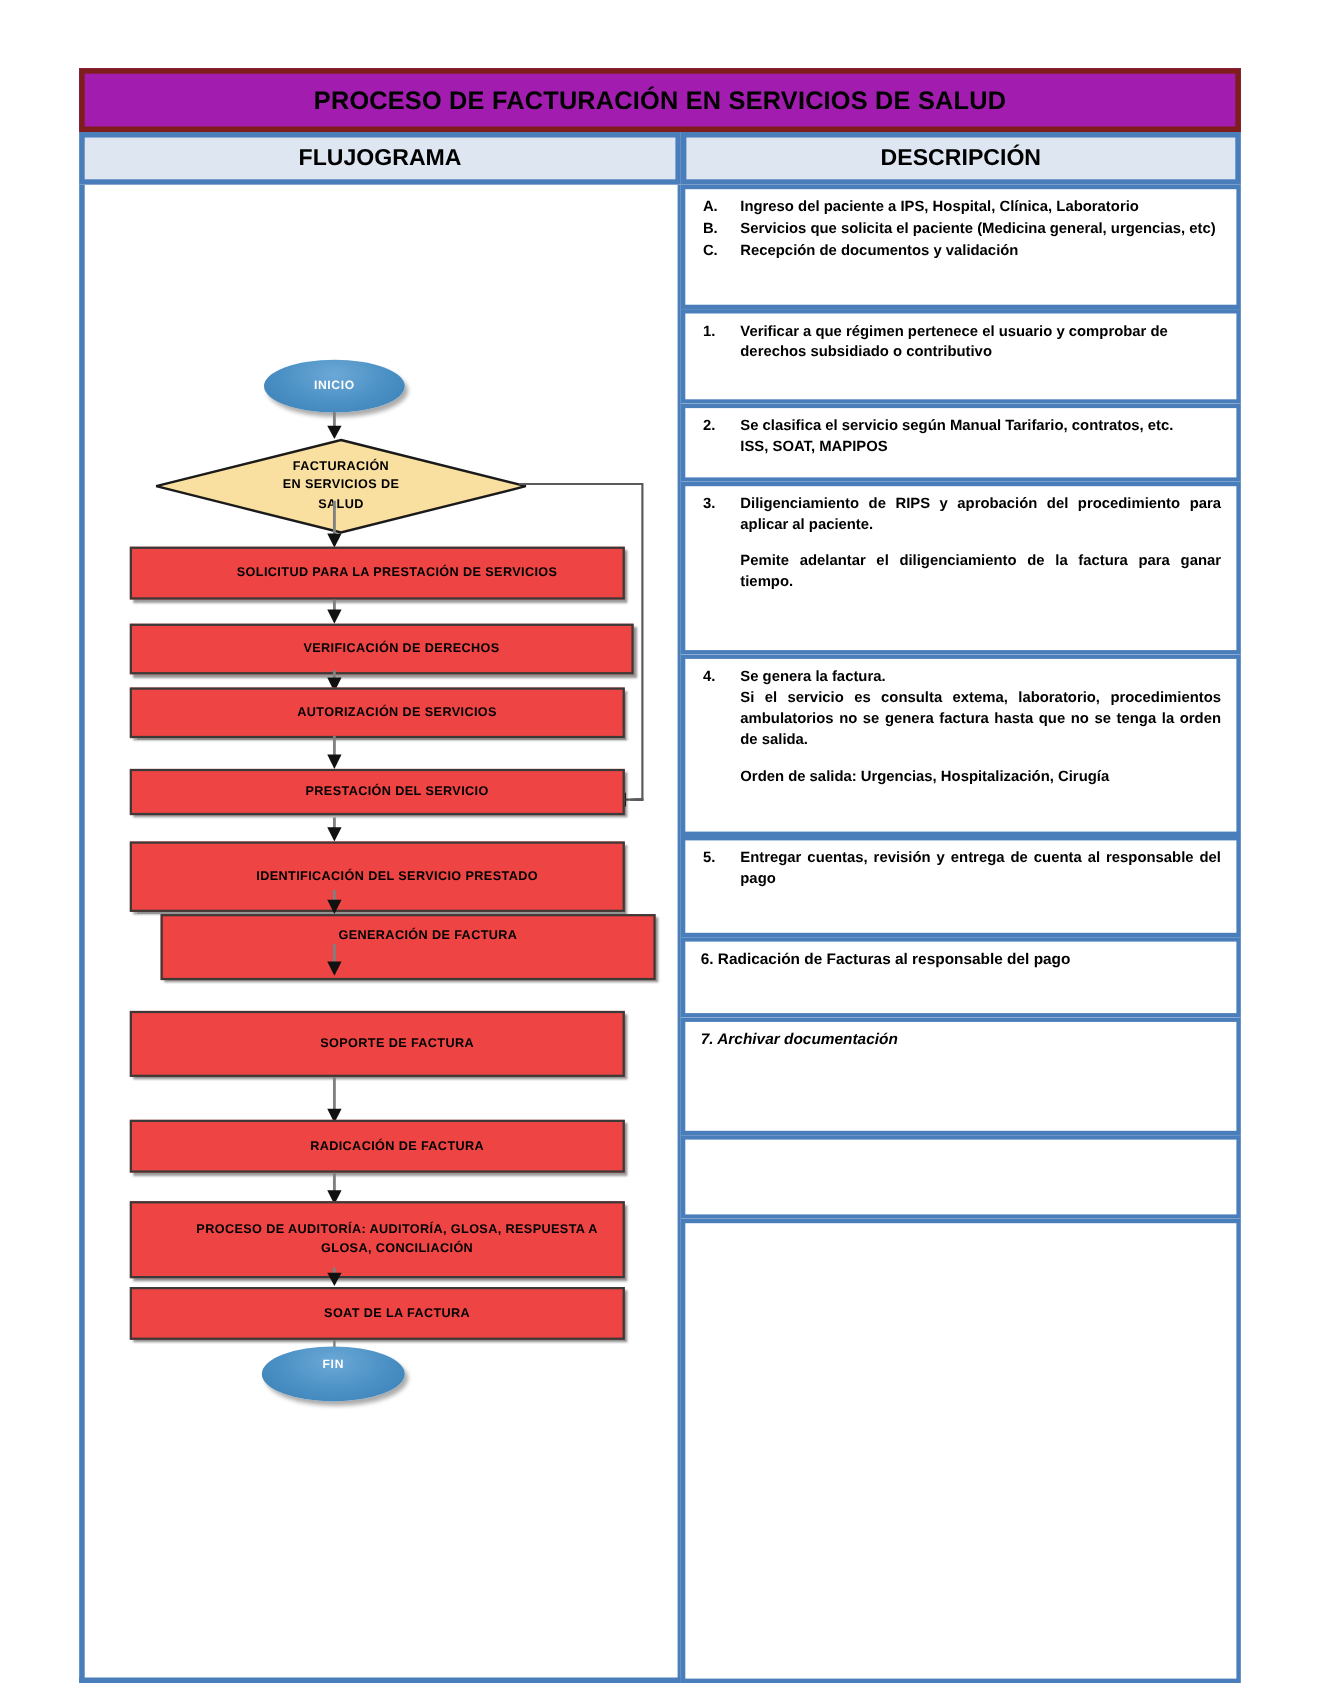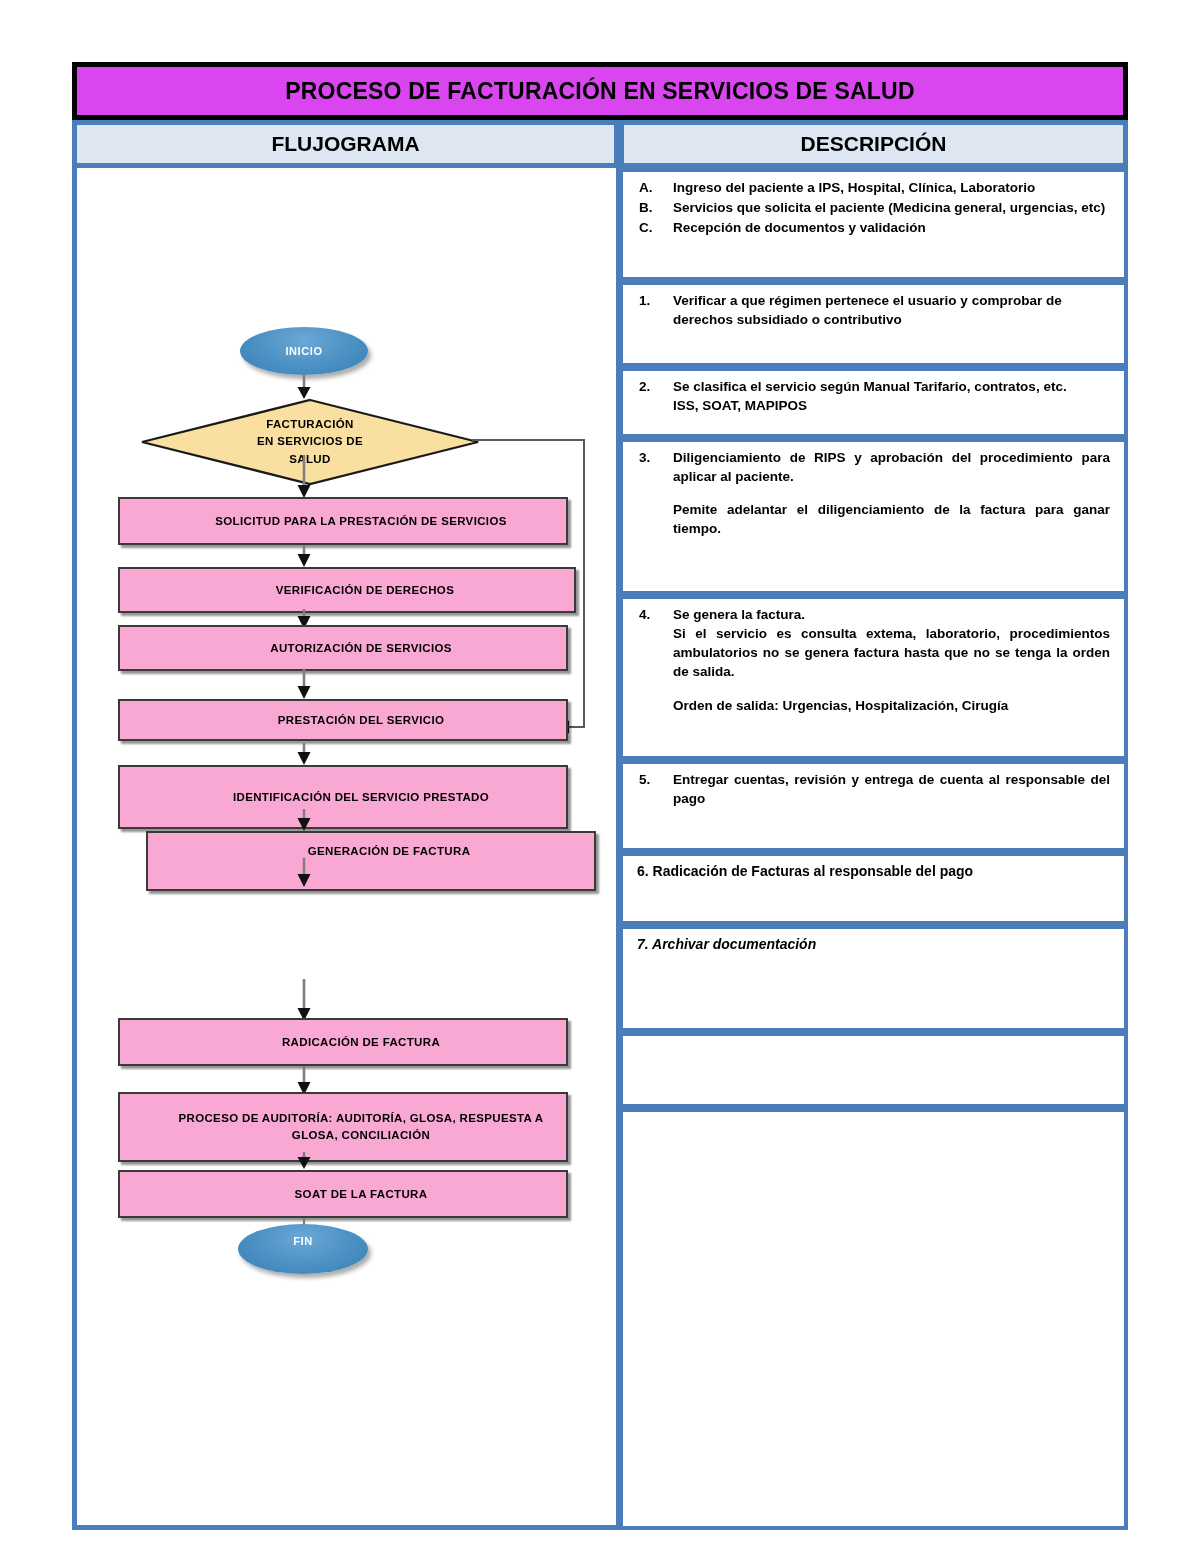--- a/index.html
+++ b/index.html
@@ -22,22 +22,22 @@
     width: 1056px; height: 1468px;
     border: 5px solid #4A7EBB;
     background: #ffffff;
   }
 
   
   .title-row {
     position: absolute;
     left: 72px; top: 62px;
     width: 1056px; height: 58px;
-    background: #d946ef;
-    border: 5px solid #000000;
+    background: #a21caf;
+    border: 5px solid #7f1d1d;
     display: flex; align-items: center; justify-content: center;
   }
   .title-text {
     font-size: 23px;
     font-weight: 700;
     color: #000000;
     letter-spacing: 0.2px;
     white-space: nowrap;
   }
 
@@ -119,21 +119,21 @@
 
   
   .node {
     position: absolute;
     display: flex;
     align-items: center;
     justify-content: center;
     text-align: center;
   }
   .proc {
-    background: #f9a8d4;
+    background: #ef4444;
     border: 2px solid #3A3A38;
     box-shadow: 3px 3px 2px rgba(0,0,0,0.42);
     padding-left: 36px;
   }
   .proc span {
     font-size: 11.5px;
     font-weight: 700;
     color: #000;
     letter-spacing: 0.35px;
     line-height: 1.45;
@@ -263,20 +263,23 @@
   </svg>
 
   <div class="node proc" style="left:118px; top:831px; width:450px; height:60px;margin-left:28px;">
     <span style="transform:translateY(-10px);">GENERACIÓN DE FACTURA</span>
   </div>
   <svg class="conn" style="left:290px; top:858px; width:28px; height:32px;" viewBox="0 0 28 32">
     <line x1="14" y1="0" x2="14" y2="19" stroke="#808080" stroke-width="2.6"></line>
     <polygon points="7.5,16 20.5,16 14,29" fill="#111111"></polygon>
   </svg>
 
+  <div class="node proc" style="left:118px; top:919px; width:450px; height:60px;">
+    <span>SOPORTE DE FACTURA</span>
+  </div>
   <svg class="conn" style="left:290px; top:979px; width:28px; height:44px;" viewBox="0 0 28 44">
     <line x1="14" y1="0" x2="14" y2="32" stroke="#808080" stroke-width="2.6"></line>
     <polygon points="7.5,29 20.5,29 14,42" fill="#111111"></polygon>
   </svg>
 
   <div class="node proc" style="left:118px; top:1018px; width:450px; height:48px;">
     <span>RADICACIÓN DE FACTURA</span>
   </div>
   <svg class="conn" style="left:290px; top:1066px; width:28px; height:32px;" viewBox="0 0 28 32">
     <line x1="14" y1="0" x2="14" y2="19" stroke="#808080" stroke-width="2.6"></line>

